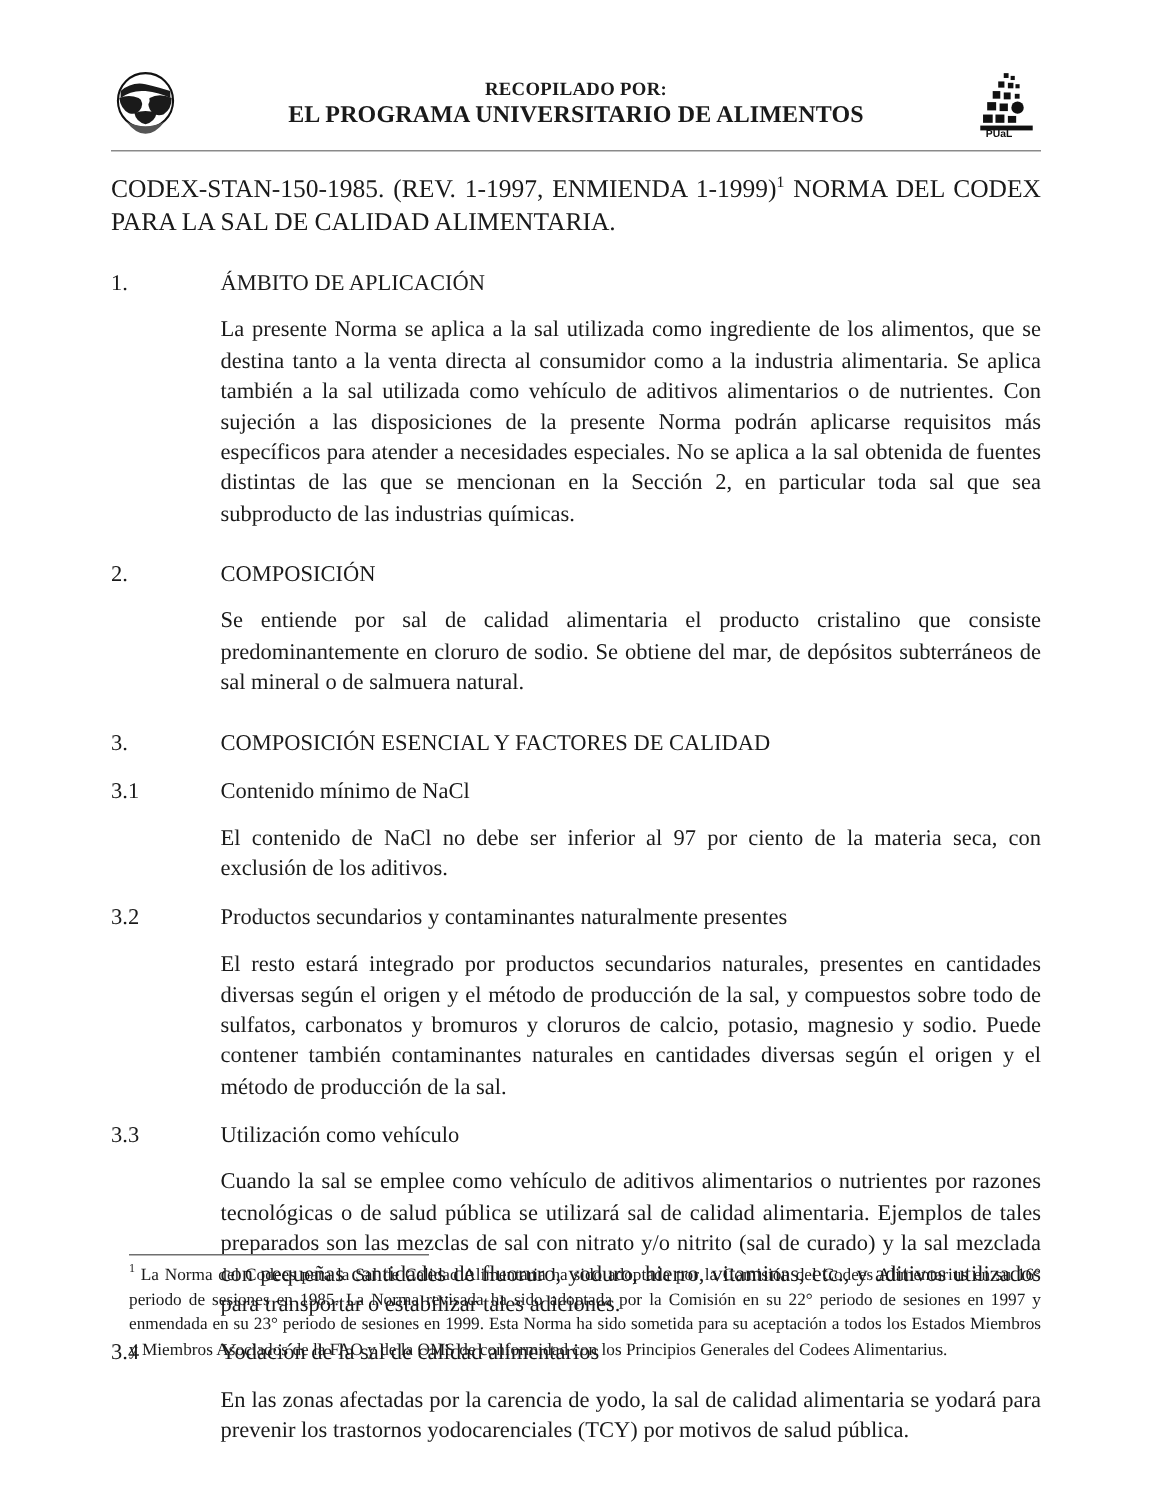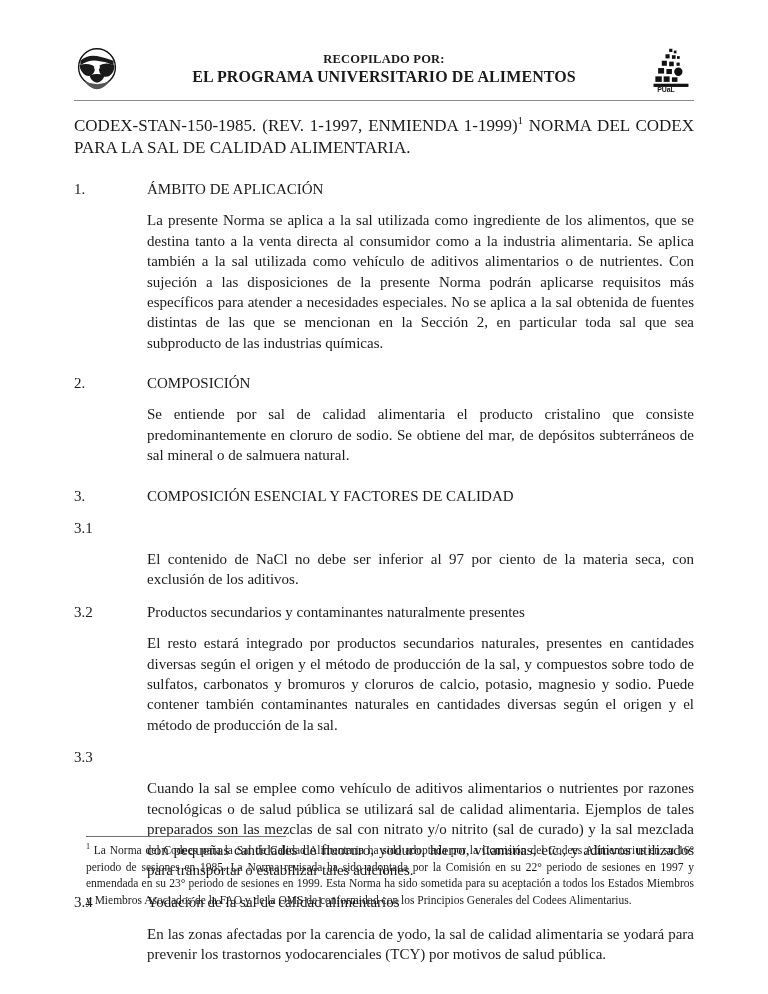--- a/index.html
+++ b/index.html
@@ -194,35 +194,37 @@
   <div class="section">
     <div class="sec-head">
       <span class="sec-num">3.</span>
       <span class="sec-title">COMPOSICIÓN ESENCIAL Y FACTORES DE CALIDAD</span>
     </div>
   </div>
 
   <div class="section tight">
     <div class="sec-head">
       <span class="sec-num">3.1</span>
+      <span class="sec-title">Contenido mínimo de NaCl</span>
     </div>
     <p class="body-par">El contenido de NaCl no debe ser inferior al 97 por ciento de la materia seca, con exclusión de los aditivos.</p>
   </div>
 
   <div class="section tight">
     <div class="sec-head">
       <span class="sec-num">3.2</span>
       <span class="sec-title">Productos secundarios y contaminantes naturalmente presentes</span>
     </div>
     <p class="body-par">El resto estará integrado por productos secundarios naturales, presentes en cantidades diversas según el origen y el método de producción de la sal, y compuestos sobre todo de sulfatos, carbonatos y bromuros y cloruros de calcio, potasio, magnesio y sodio. Puede contener también contaminantes naturales en cantidades diversas según el origen y el método de producción de la sal.</p>
   </div>
 
   <div class="section tight">
     <div class="sec-head">
       <span class="sec-num">3.3</span>
+      <span class="sec-title">Utilización como vehículo</span>
     </div>
     <p class="body-par">Cuando la sal se emplee como vehículo de aditivos alimentarios o nutrientes por razones tecnológicas o de salud pública se utilizará sal de calidad alimentaria. Ejemplos de tales preparados son las mezclas de sal con nitrato y/o nitrito (sal de curado) y la sal mezclada con pequeñas cantidades de fluoruro, yoduro, hierro, vitaminas, etc., y aditivos utilizados para transportar o estabilizar tales adiciones.</p>
   </div>
 
   <div class="section tight">
     <div class="sec-head">
       <span class="sec-num">3.4</span>
       <span class="sec-title">Yodación de la sal de calidad alimentarios</span>
     </div>
     <p class="body-par">En las zonas afectadas por la carencia de yodo, la sal de calidad alimentaria se yodará para prevenir los trastornos yodocarenciales (TCY) por motivos de salud pública.</p>

